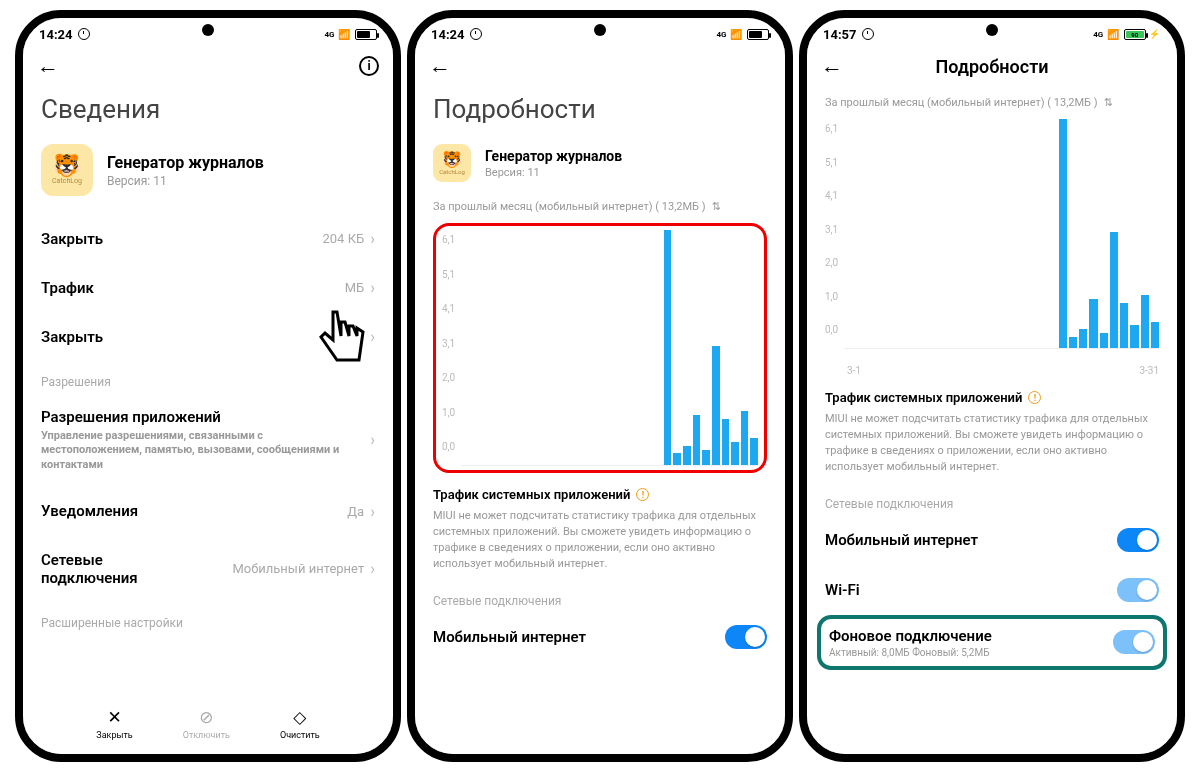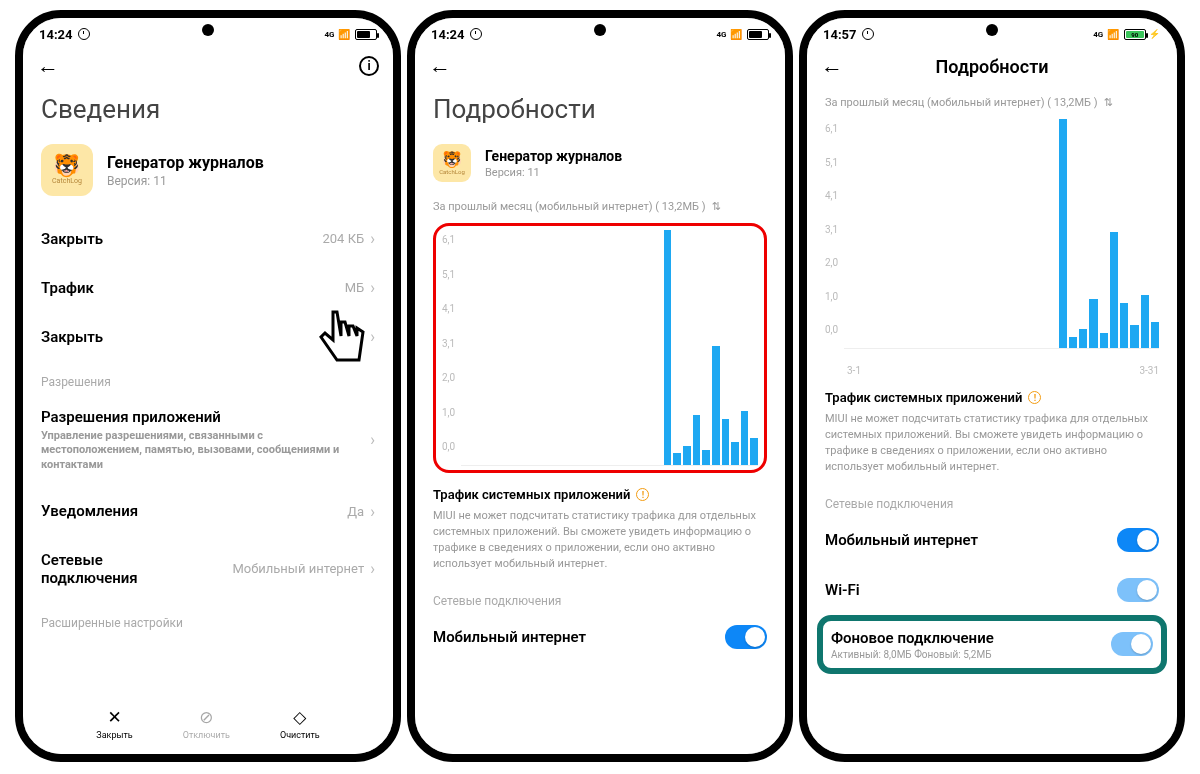--- a/index.html
+++ b/index.html
@@ -60,21 +60,21 @@
   .warn-icon { width:13px; height:13px; border:1.5px solid #f39c12; border-radius:50%; color:#f39c12; font-size:9px; display:flex; align-items:center; justify-content:center; font-weight:700; }
   .sys-desc { font-size: 11px; color:#999; line-height:1.45; margin-top:6px; }
   .toggle-row { display:flex; align-items:center; padding: 13px 0; }
   .toggle-row .lbl { font-size: 15px; font-weight: 600; }
   .toggle-row .sub { font-size: 10px; color:#999; margin-top:2px; }
   .toggle { margin-left:auto; width:42px; height:24px; border-radius:12px; position:relative; cursor:pointer; }
   .toggle.on { background:#0d87f7; }
   .toggle.light { background:#7dc1fa; }
   .toggle .knob { position:absolute; top:2px; width:20px; height:20px; background:#fff; border-radius:50%; box-shadow:0 1px 2px rgba(0,0,0,.2); }
   .toggle.on .knob, .toggle.light .knob { right:2px; }
-  .hl-row { border:6px solid #0f766e; border-radius:14px; margin: 0 -8px; padding: 8px 8px; }
+  .hl-row { border:4px solid #0f766e; border-radius:14px; margin: 0 -8px; padding: 8px 8px; }
   .cursor-hand { position:absolute; width:60px; height:70px; pointer-events:none; }
   .camera-hole { position:absolute; top:6px; left:50%; transform:translateX(-50%); width:12px; height:12px; background:#000; border-radius:50%; z-index:10; }
 </style>
 </head>
 <body>
 
 <div class="stage">
 
 <div class="phone">
   <div class="camera-hole"></div>

